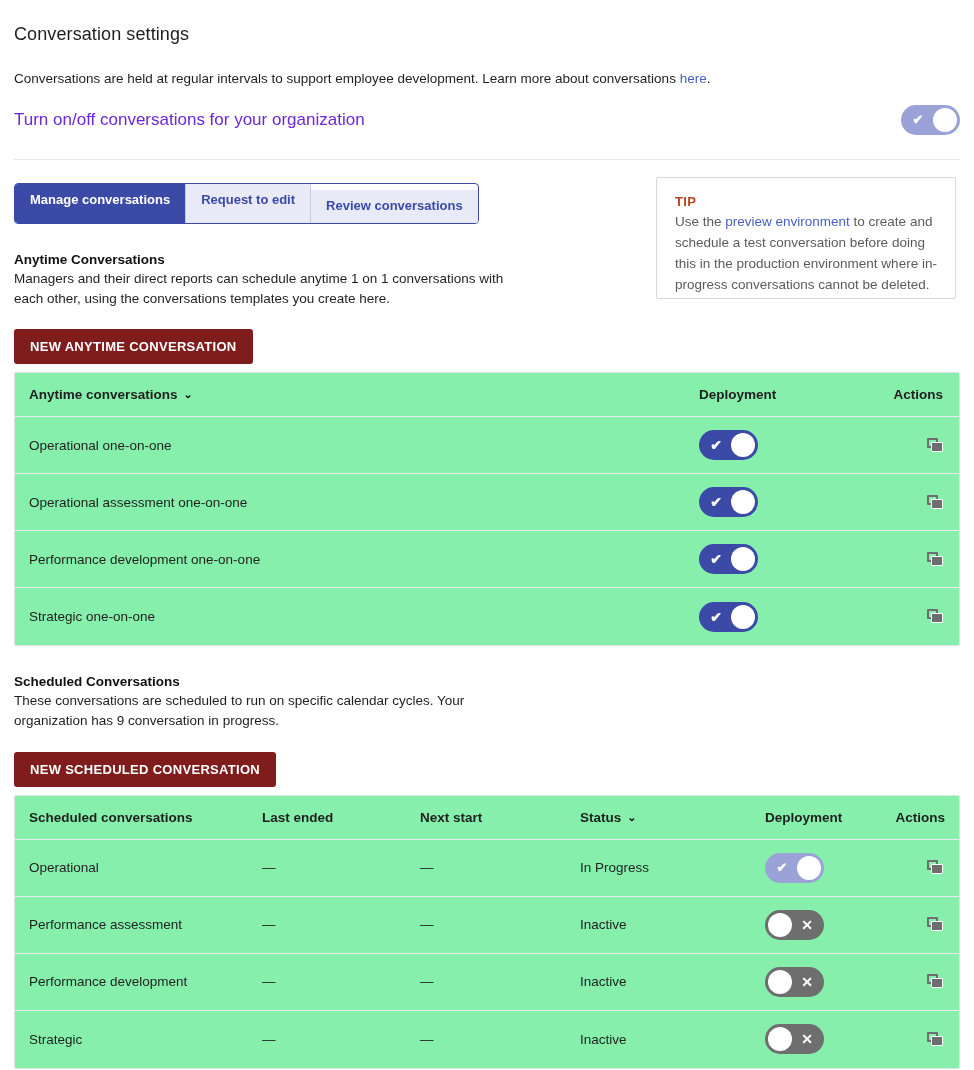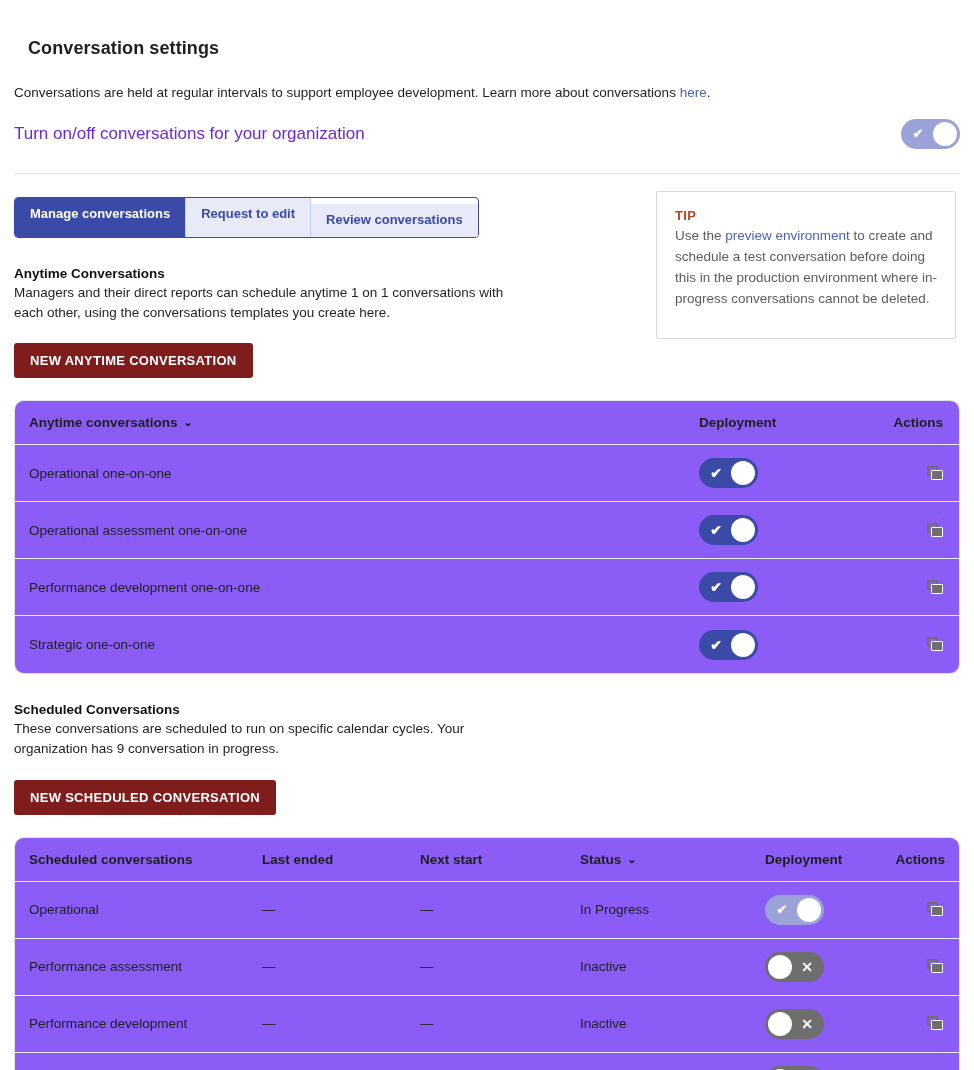--- a/index.html
+++ b/index.html
@@ -11,23 +11,23 @@
   body {
     font-family: "Liberation Sans", sans-serif;
     color: #1f1f1f;
     -webkit-font-smoothing: antialiased;
   }
   .page { width: 974px; min-height: 1070px; position: relative; padding: 0 14px; }
 
   
   .page-title {
     font-size: 18px;
-    font-weight: 700;
+    font-weight: 400;
     color: #1f1f1f;
-    margin: 14px;
+    margin: 0;
     padding-top: 24px;
     letter-spacing: .1px;
   }
   .intro-line {
     font-size: 13.5px;
     color: #1f1f1f;
     margin-top: 25px;
     line-height: 1.35;
   }
   .link { color: #4a5fc1; text-decoration: none; }
@@ -109,21 +109,21 @@
   .tab:last-child { border-right: none; margin-top: 6px; }
   .tab.active { background: #3b4aa6; color: #ffffff; }
 
   
   .tip-box {
     position: absolute;
     left: 656px; top: 177px;
     width: 300px;
     border: 1px solid #d8d8dc;
     border-radius: 2px;
-    padding: 16px 18px 28px 18px;
+    padding: 16px 18px 2px 18px;
     background: #ffffff;
   }
   .tip-title {
     color: #b8431f;
     font-weight: 700;
     font-size: 13px;
     letter-spacing: .4px;
     margin-bottom: 3px;
   }
   .tip-body {
@@ -153,24 +153,24 @@
     padding: 11px 16px;
     border: none;
     border-radius: 3px;
     cursor: pointer;
     font-family: inherit;
     line-height: 1;
   }
 
   
   .table {
-    margin-top: 22px;
+    margin-top: 8px;
     border: 1px solid #e2e2e6;
-    border-radius: 10px;
-    background: #8b5cf6;
+    border-radius: 2px;
+    background: #86efac;
     width: 946px;
   }
   .trow {
     display: flex;
     align-items: center;
     border-bottom: 1px solid #ececf0;
     padding: 0 14px;
     min-height: 57px;
   }
   .trow:last-child { border-bottom: none; }

